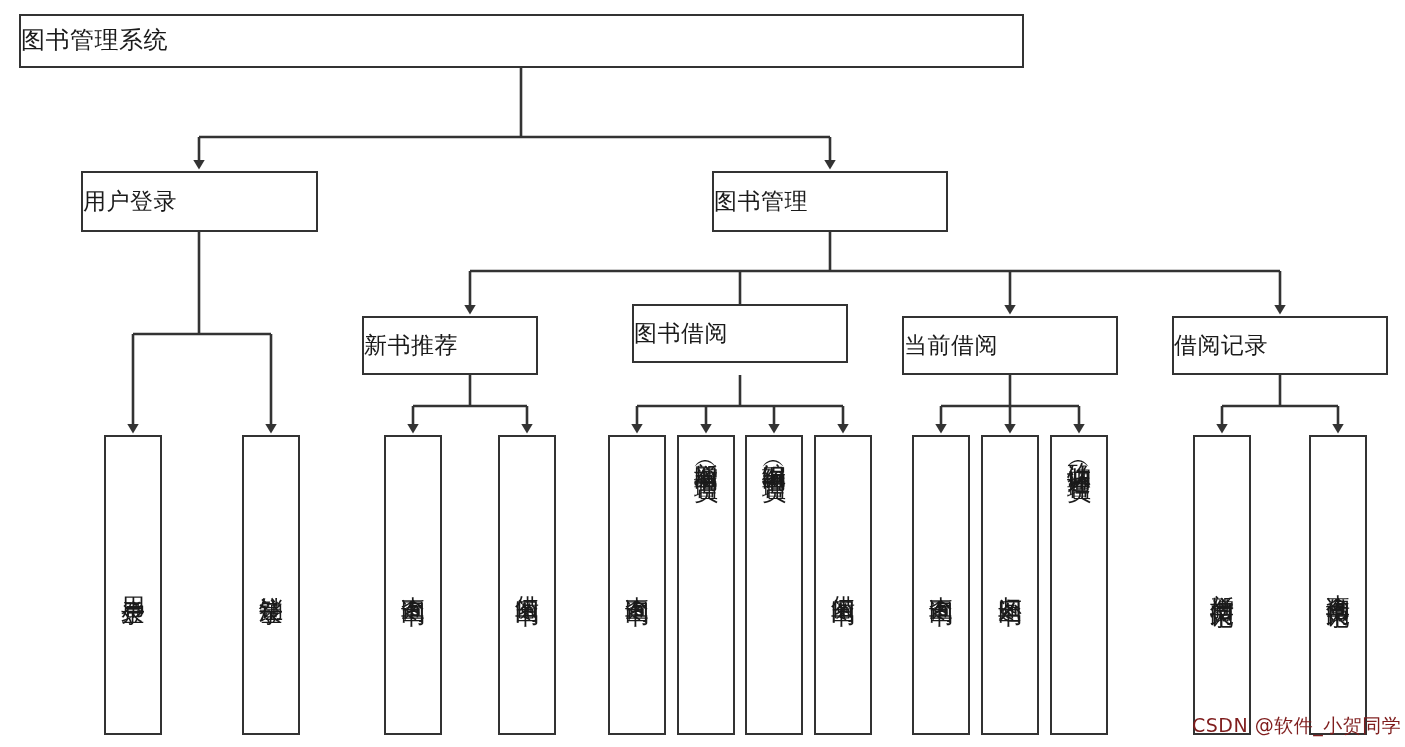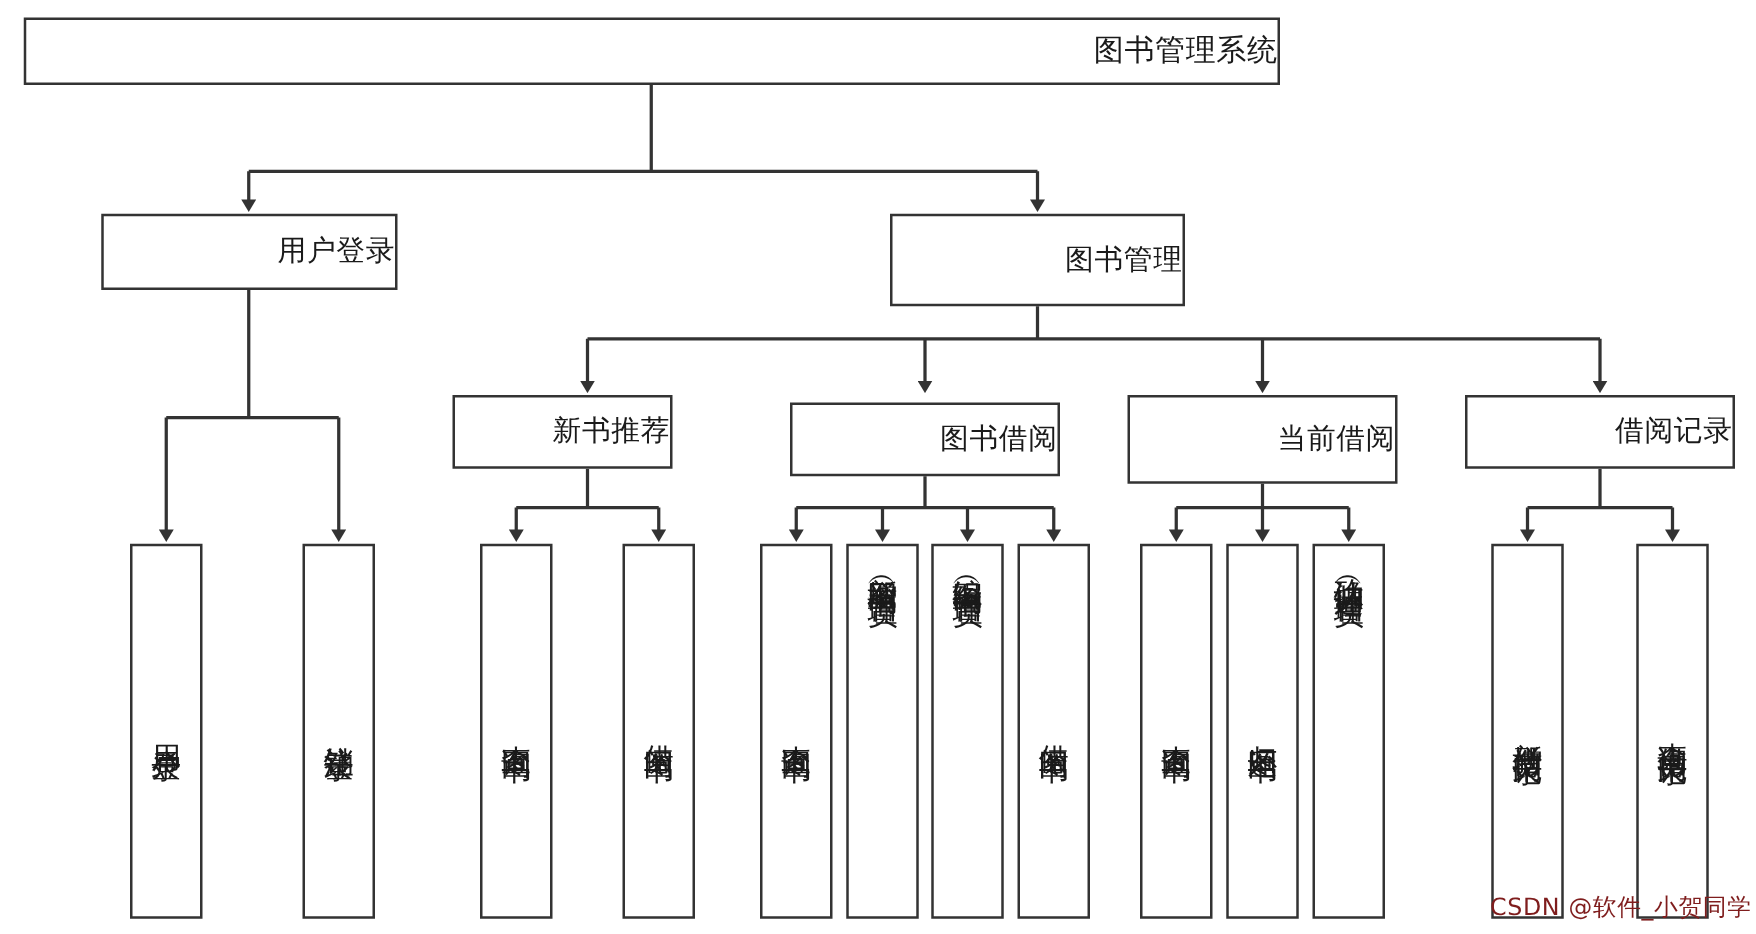--- a/index.html
+++ b/index.html
@@ -25,21 +25,21 @@
     height: 747px;
     pointer-events: none;
   }
   .node {
     position: absolute;
     box-sizing: border-box;
     background: #ffffff;
     border: 2px solid #333333;
     display: flex;
     align-items: center;
-    justify-content: flex-end;
+    justify-content: flex-start;
     color: #1a1a1a;
   }
   .node .label {
     display: block;
     text-align: center;
     line-height: 1.06;
     letter-spacing: 0.5px;
   }
   
   .node.h .label {
@@ -129,33 +129,33 @@
   </svg>
 
   <div class="node h root" style="left:19px; top:14px; width:1005px; height:54px;">
     <span class="label">图书管理系统</span>
   </div>
 
   <div class="node h" style="left:81px; top:171px; width:237px; height:61px;">
     <span class="label">用户登录</span>
   </div>
 
-  <div class="node h" style="left:712px; top:171px; width:236px; height:74px;">
+  <div class="node h" style="left:712px; top:171px; width:236px; height:61px;">
     <span class="label">图书管理</span>
   </div>
 
   <div class="node h" style="left:362px; top:316px; width:176px; height:59px;">
     <span class="label">新书推荐</span>
   </div>
 
-  <div class="node h" style="left:632px; top:322px; width:216px; height:59px;">
+  <div class="node h" style="left:632px; top:304px; width:216px; height:59px;">
     <span class="label">图书借阅</span>
   </div>
 
-  <div class="node h" style="left:902px; top:316px; width:216px; height:71px;">
+  <div class="node h" style="left:902px; top:316px; width:216px; height:59px;">
     <span class="label">当前借阅</span>
   </div>
 
   <div class="node h" style="left:1172px; top:316px; width:216px; height:59px;">
     <span class="label">借阅记录</span>
   </div>
 
   <div class="node v center" style="left:104px; top:435px; width:58px; height:300px;">
     <span class="label">用户登录</span>
   </div>

